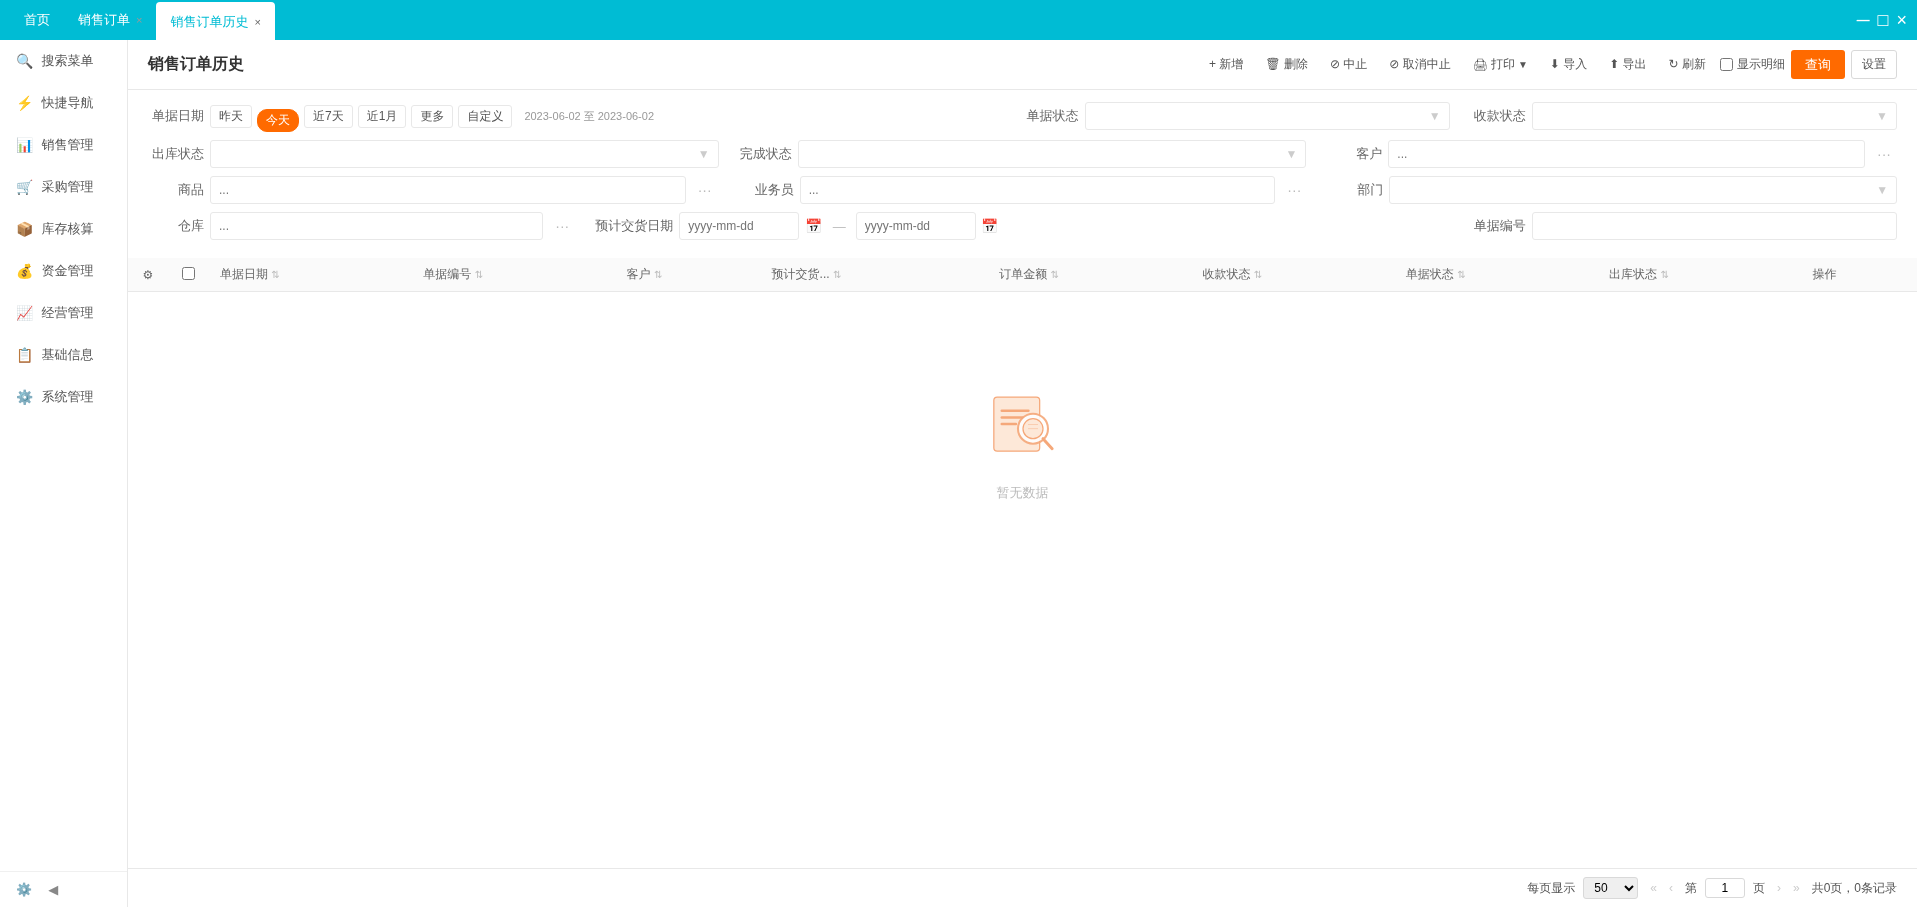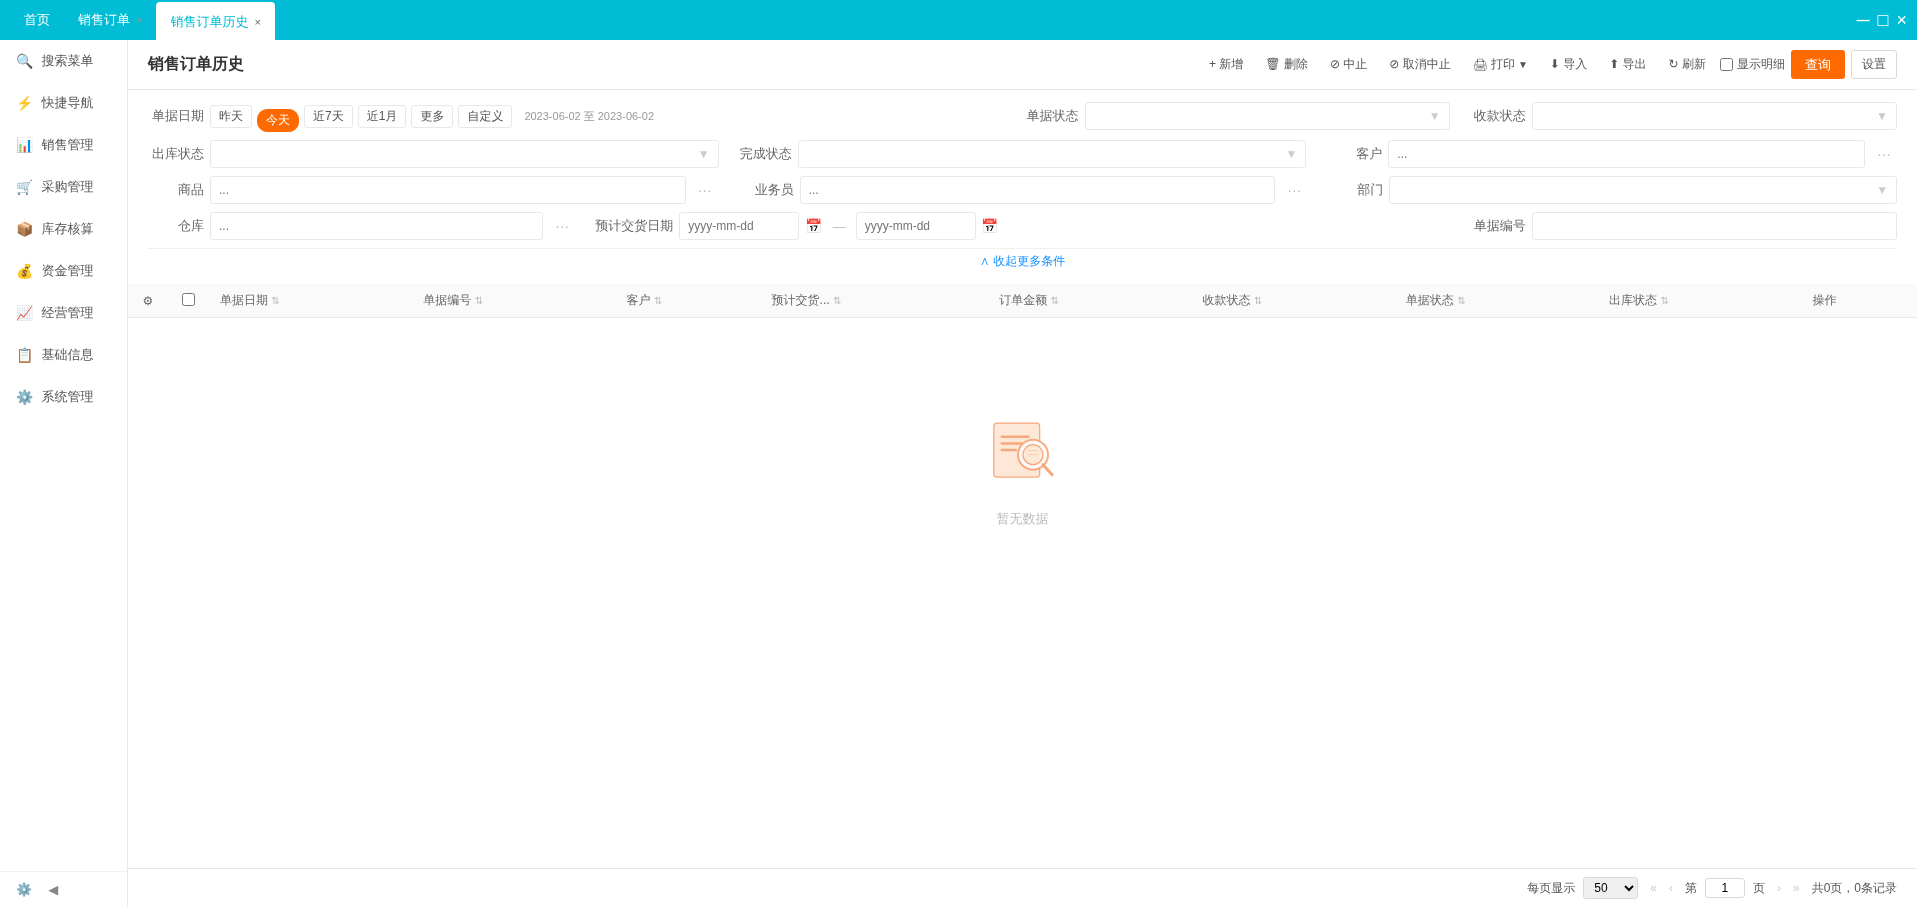--- a/index.html
+++ b/index.html
@@ -258,23 +258,20 @@
           <span style="margin:0 4px;color:#bbb;">—</span>
           <input class="filter-input" type="text" placeholder="yyyy-mm-dd" style="max-width: 120px;">
           <span style="font-size:14px;color:#bbb;cursor:pointer;">📅</span>
         </div>
         <div class="filter-item" style="flex:1; margin-left:20px;">
           <span class="filter-label">单据编号</span>
           <input class="filter-input" type="text" style="">
         </div>
       </div>
 
-      <div class="collapse-bar">
-        <span>∧ 收起更多条件</span>
-      </div>
     </div>
 
     <div class="table-area">
       <table class="data-table">
         <thead>
           <tr>
             <th class="settings-col">⚙</th>
             <th class="checkbox-col">
               <input type="checkbox" style="">
             </th>

